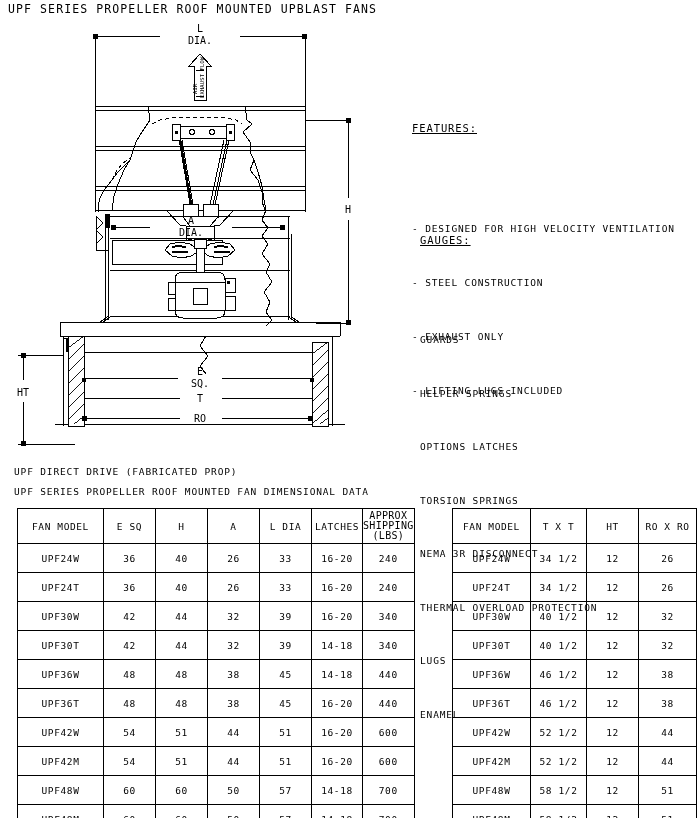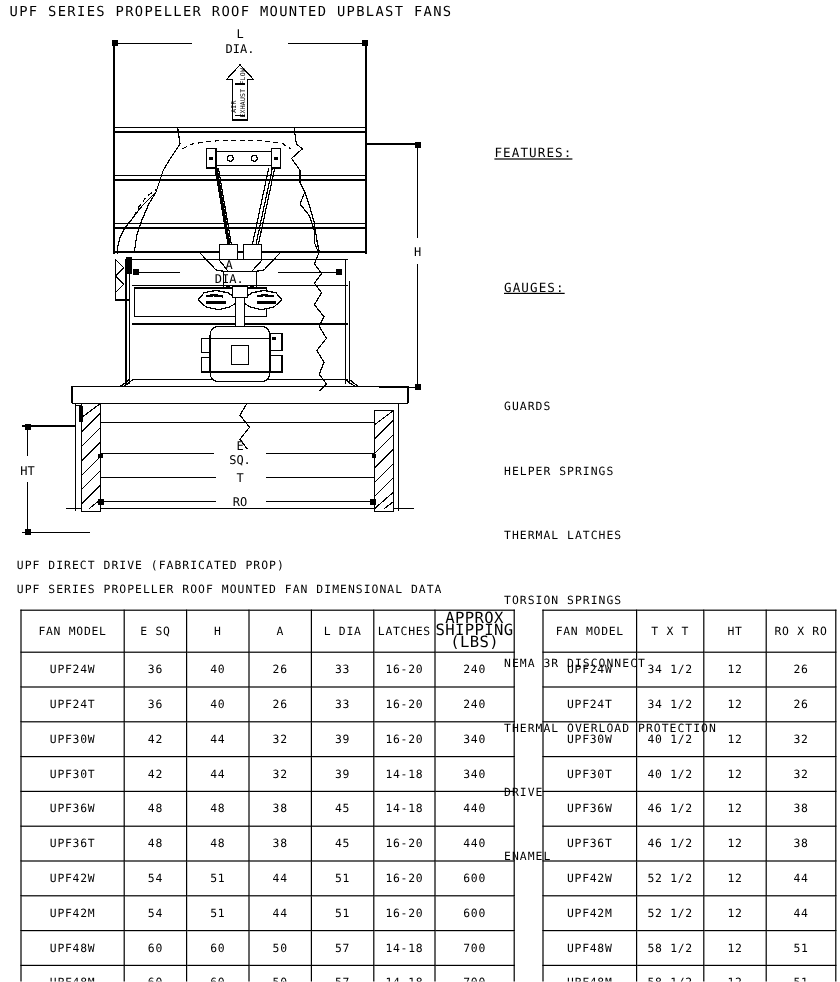--- a/index.html
+++ b/index.html
@@ -92,21 +92,21 @@
   #tbl-main { left: 17px; top: 508px; }
   #tbl-main col.c0 { width: 86px; }
   #tbl-main col.c1 { width: 52px; }
   #tbl-main col.c2 { width: 52px; }
   #tbl-main col.c3 { width: 52px; }
   #tbl-main col.c4 { width: 52px; }
   #tbl-main col.c5 { width: 51px; }
   #tbl-main col.c6 { width: 50px; }
   #tbl-main thead th.tall {
     height: 34px;
-    font-size: 13px;
+    font-size: 10px;
     line-height: 10px;
     letter-spacing: 0.3px;
   }
 
   #tbl-curb { left: 452px; top: 508px; }
   #tbl-curb col.d0 { width: 78px; }
   #tbl-curb col.d1 { width: 56px; }
   #tbl-curb col.d2 { width: 52px; }
   #tbl-curb col.d3 { width: 58px; }
 </style>
@@ -358,32 +358,38 @@
 
       <text x="200" y="355" text-anchor="middle" font-family="'DejaVu Sans Mono', monospace" font-size="10" fill="#000" stroke="none">E</text>
       <text x="200" y="367" text-anchor="middle" font-family="'DejaVu Sans Mono', monospace" font-size="10" fill="#000" stroke="none">SQ.</text>
       <text x="200" y="382" text-anchor="middle" font-family="'DejaVu Sans Mono', monospace" font-size="10" fill="#000" stroke="none">T</text>
       <text x="200" y="402" text-anchor="middle" font-family="'DejaVu Sans Mono', monospace" font-size="10" fill="#000" stroke="none">RO</text>
     </g>
   </svg>
 
   <div class="block" id="features">
     <div class="block-head">FEATURES:</div>
+    <div class="list">
+      <div class="block-line">- DESIGNED FOR HIGH VELOCITY VENTILATION</div>
+      <div class="block-line">- STEEL CONSTRUCTION</div>
+      <div class="block-line">- EXHAUST ONLY</div>
+      <div class="block-line">- LIFTING LUGS INCLUDED</div>
+    </div>
   </div>
 
   <div class="block" id="options">
     <div class="block-head">GAUGES:</div>
     <div class="list">
       <div class="block-line">GUARDS</div>
       <div class="block-line">HELPER SPRINGS</div>
-      <div class="block-line">THERMAL LATCHES</div>
+      <div class="block-line">OPTIONS LATCHES</div>
       <div class="block-line">TORSION SPRINGS</div>
       <div class="block-line">NEMA 3R DISCONNECT</div>
       <div class="block-line">THERMAL OVERLOAD PROTECTION</div>
-      <div class="block-line">DRIVE</div>
+      <div class="block-line">LUGS</div>
       <div class="block-line">ENAMEL</div>
     </div>
   </div>
 
   <div class="caption" id="cap-dd">UPF DIRECT DRIVE (FABRICATED PROP)</div>
   <div class="caption" id="cap-dim">UPF SERIES PROPELLER ROOF MOUNTED FAN DIMENSIONAL DATA</div>
 
   <table class="dt" id="tbl-main">
     <colgroup>
       <col class="c0">

